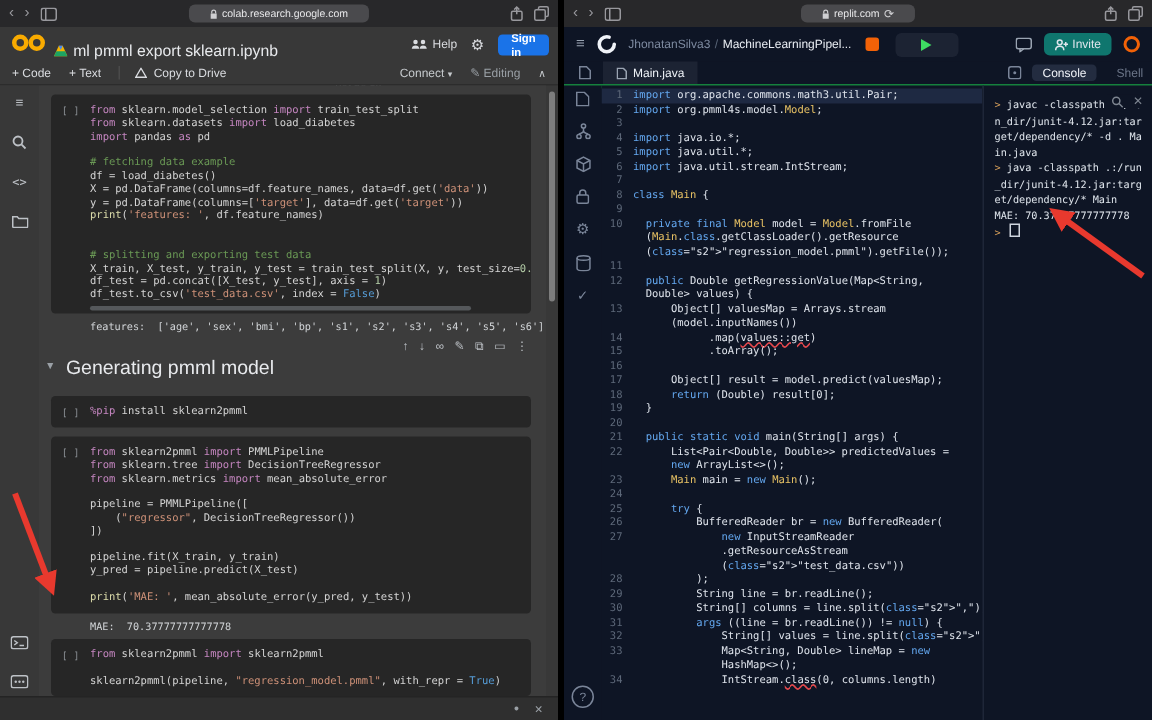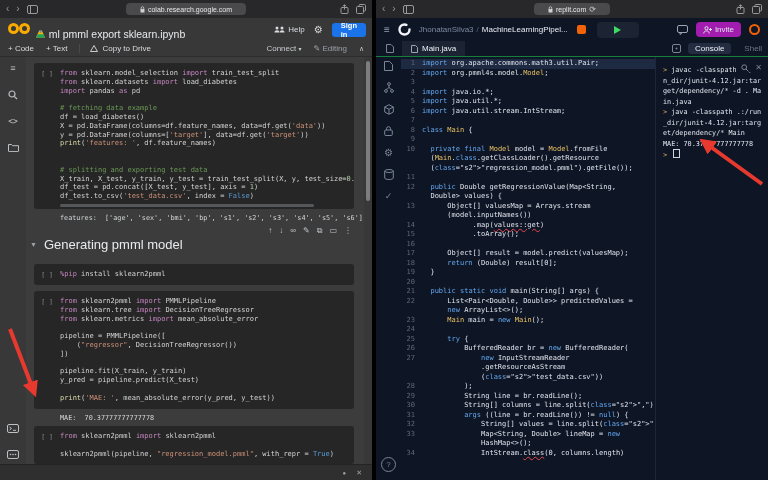--- a/index.html
+++ b/index.html
@@ -51,21 +51,21 @@
   .replit-header{position:absolute;top:18px;left:0;right:0;height:23px;background:#0e1525;display:flex;align-items:center;padding:0 8px;gap:7px;}
   .hamburger{color:#9aa4b2;font-size:10px;}
   .breadcrumb{display:flex;align-items:center;gap:3px;font-size:8px;white-space:nowrap;}
   .bc-user{color:#7d8aa0;}
   .bc-sep{color:#5a6679;}
   .bc-repl{color:#e9edf3;}
   .mini-avatar{width:9px;height:9px;border-radius:2px;margin-left:2px;}
   .run-pill{width:42px;height:16px;background:#1c2333;border-radius:4px;display:flex;align-items:center;justify-content:center;margin-left:4px;}
   .play{width:0;height:0;border-top:4px solid transparent;border-bottom:4px solid transparent;border-left:7px solid #3edb62;}
   .replit-head-right{margin-left:auto;display:flex;align-items:center;gap:8px;}
-  .invite-pill{height:15px;background:#a21caf;border-radius:4px;display:flex;align-items:center;gap:3px;padding:0 7px;color:#dfe5ec;font-size:8px;}
+  .invite-pill{height:15px;background:#0f766e;border-radius:4px;display:flex;align-items:center;gap:3px;padding:0 7px;color:#dfe5ec;font-size:8px;}
   .avatar-ring{width:11px;height:11px;border-radius:50%;border:2px solid #f26207;box-sizing:border-box;}
   .replit-tabbar{position:absolute;top:41px;left:0;right:0;height:15px;background:#0e1525;border-bottom:3px solid #15803d;display:flex;align-items:center;}
   .file-tab{position:absolute;left:26px;top:0;height:15px;background:#1c2333;display:flex;align-items:center;gap:4px;padding:0 9px;font-size:8px;color:#eef2f7;}
   .tabbar-ico-left{position:absolute;left:10px;top:3px;}
   .console-tabs{position:absolute;left:296px;top:0;height:15px;display:flex;align-items:center;gap:7px;}
   .ct-active{color:#f0f3f8;font-size:8px;background:#232c40;border-radius:3px;padding:1px 7px;}
   .ct-idle{color:#6c7689;font-size:8px;padding:1px 6px;}
   .replit-rail{position:absolute;left:0;top:57px;bottom:0;width:25px;background:#0e1525;display:flex;flex-direction:column;align-items:center;padding-top:4px;gap:11px;color:#7a8599;}
   .editor{position:absolute;left:25px;top:57px;bottom:0;width:254px;background:#0e1525;overflow:hidden;padding-top:2px;}
   .erow{display:flex;height:9.5px;font:7px/9.5px "DejaVu Sans Mono",monospace;}

